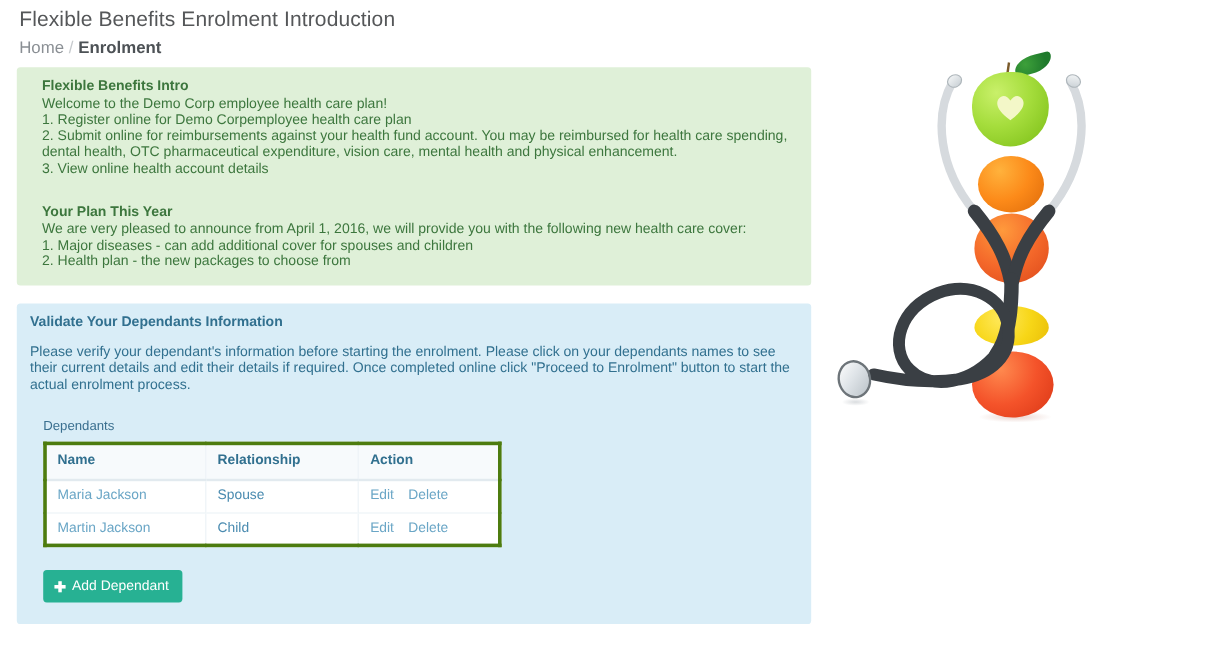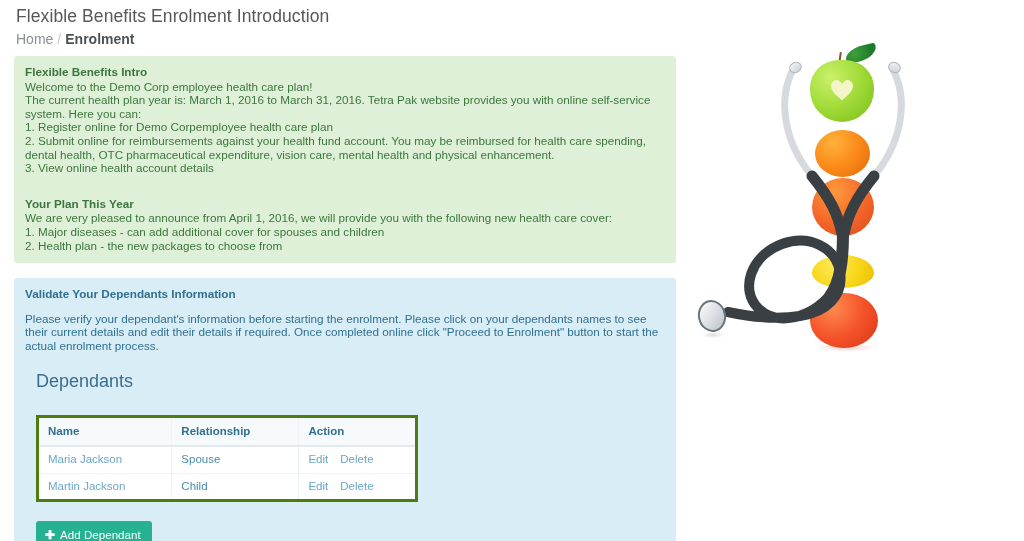--- a/index.html
+++ b/index.html
@@ -34,21 +34,21 @@
     color: #8a8f94;
     line-height: 14px;
   }
   .breadcrumb .crumb-link { color:#8a8f94; text-decoration:none; }
   .breadcrumb .crumb-sep { color:#c6cacd; padding: 0 4px; }
   .breadcrumb .crumb-current { color:#4d5256; font-weight: bold; }
 
   
   .panel {
     border-radius: 3px;
-    padding: 9px 11px 11px 11px;
+    padding: 9px 11px 11px 21px;
     font-size: 11.7px;
     line-height: 13.6px;
   }
   .panel p { margin: 0; }
 
   .panel-success {
     margin-top: 10px;
     background: #dff0d8;
     color: #3c763d;
     min-height: 182px;
@@ -69,22 +69,22 @@
     min-height: 222px;
   }
   .panel-info .panel-heading {
     font-weight: bold;
     color: #31708f;
     margin-bottom: 11px;
     font-size: 11.7px;
   }
 
   .subhead {
-    margin: 19px 0 25px 11px;
-    font-size: 18px;
+    margin: 19px 0 4px 11px;
+    font-size: 11px;
     font-weight: 400;
     color: #3a6f8f;
     line-height: 18px;
   }
 
   
   .dep-table {
     border-collapse: collapse;
     width: 382px;
     margin-left: 11px;
@@ -224,21 +224,20 @@
 
     <h1 class="page-title">Flexible Benefits Enrolment Introduction</h1>
 
     <div class="breadcrumb">
       <a class="crumb-link" href="#">Home</a><span class="crumb-sep">/</span><span class="crumb-current">Enrolment</span>
     </div>
 
     <div class="panel panel-success">
       <div class="panel-heading">Flexible Benefits Intro</div>
       <p>Welcome to the Demo Corp employee health care plan!</p>
-      <p>The current health plan year is: March 1, 2016 to March 31, 2016. Tetra Pak website provides you with online self-service system. Here you can:</p>
       <p>1. Register online for Demo Corpemployee health care plan</p>
       <p>2. Submit online for reimbursements against your health fund account. You may be reimbursed for health care spending, dental health, OTC pharmaceutical expenditure, vision care, mental health and physical enhancement.</p>
       <p>3. View online health account details</p>
       <div class="spacer"></div>
       <div class="panel-heading">Your Plan This Year</div>
       <p>We are very pleased to announce from April 1, 2016, we will provide you with the following new health care cover:</p>
       <p>1. Major diseases - can add additional cover for spouses and children</p>
       <p>2. Health plan - the new packages to choose from</p>
     </div>
 

